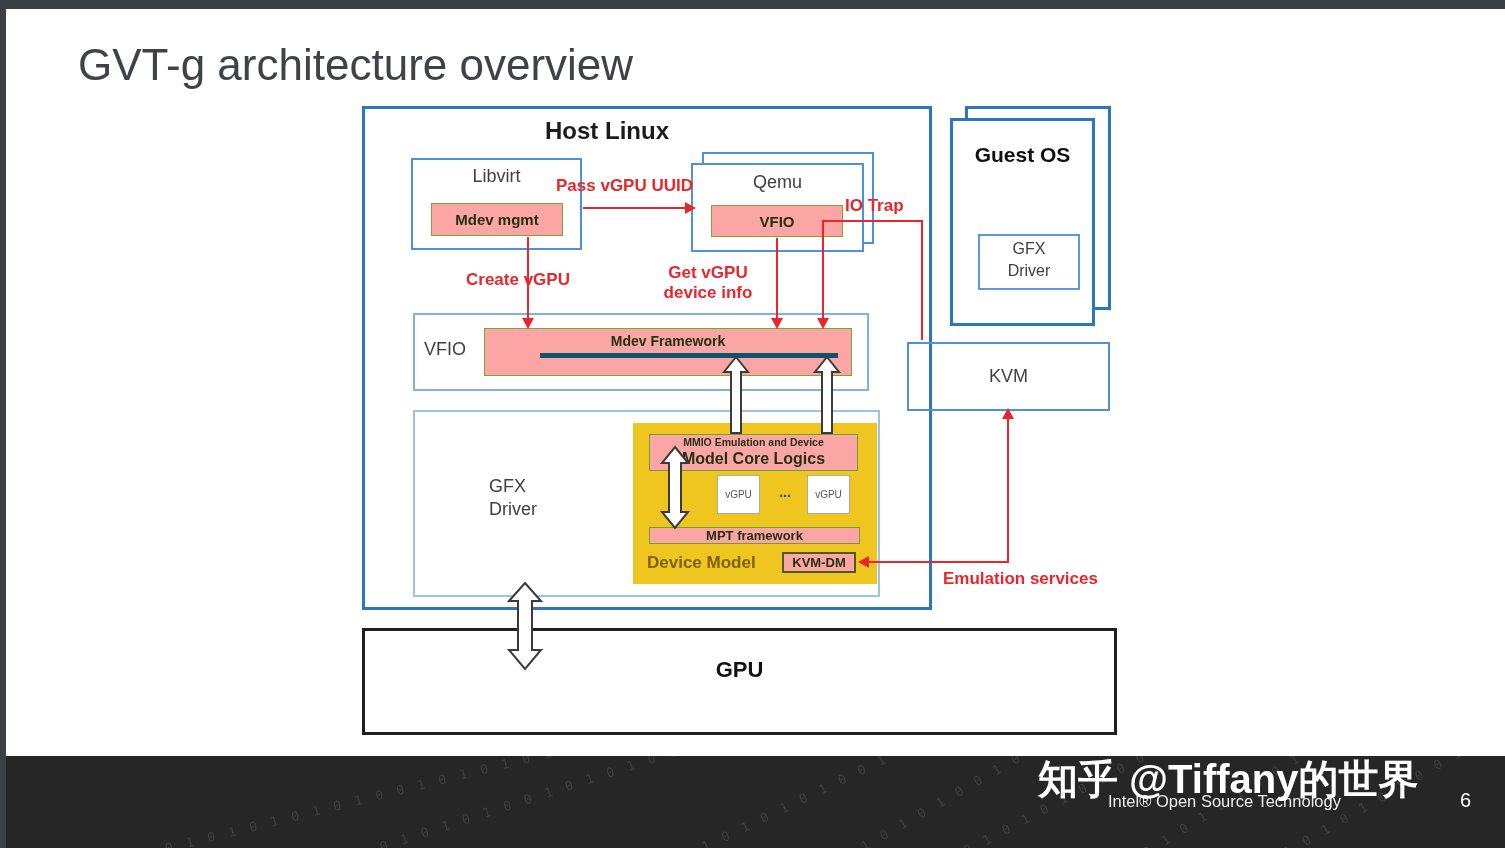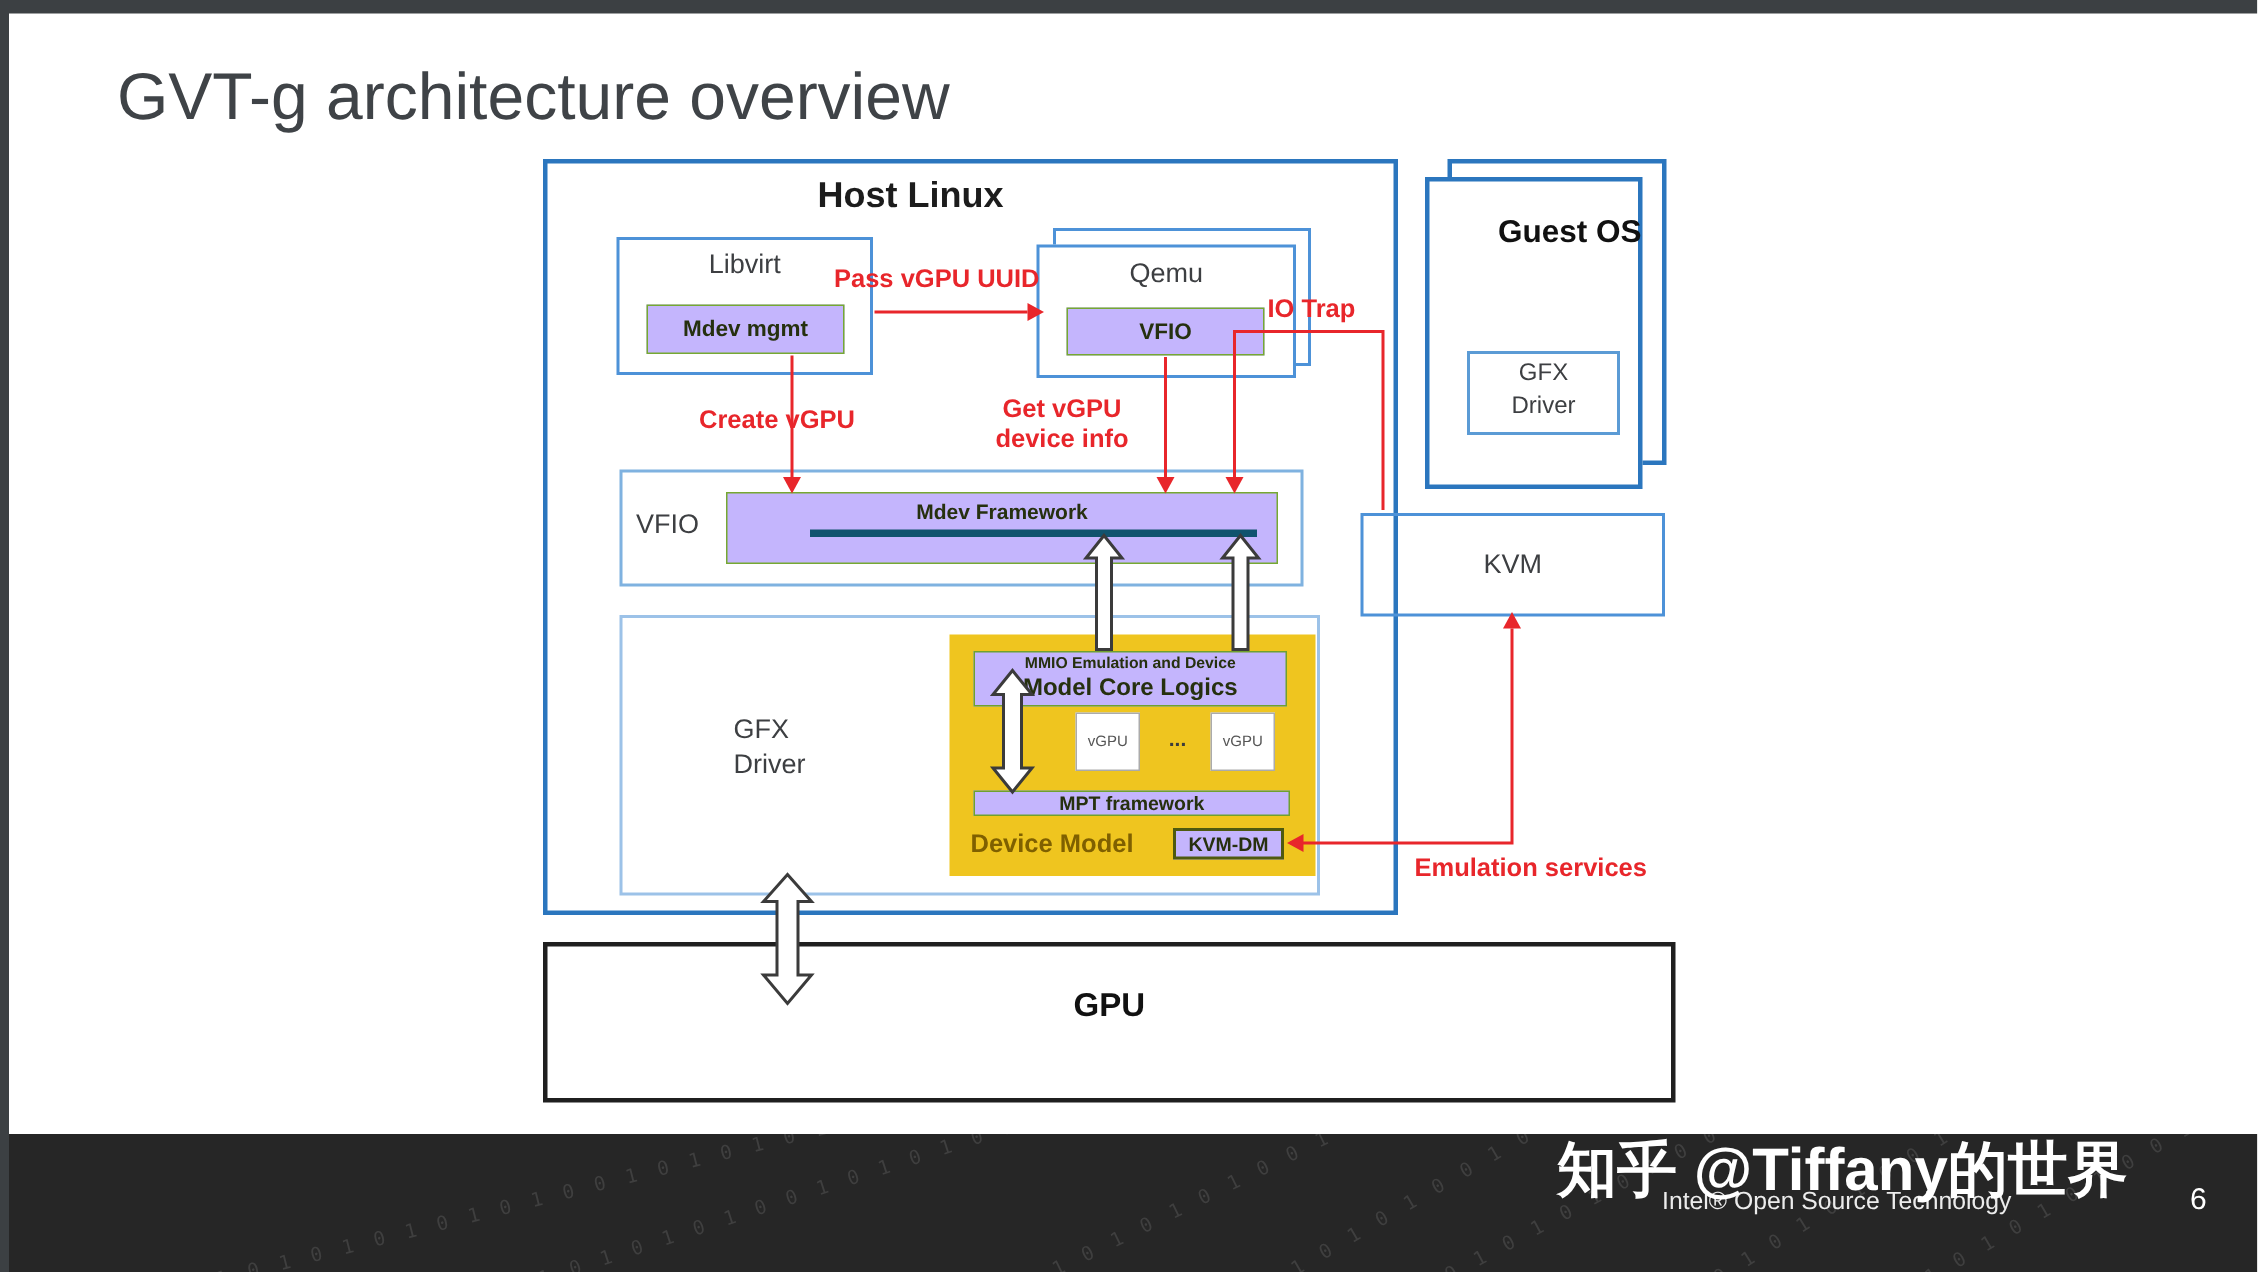--- a/index.html
+++ b/index.html
@@ -1,20 +1,20 @@
 <!DOCTYPE html>
 <html><head>
 <meta charset="utf-8">
 <style>
   html,body{margin:0;padding:0;background:#fff;}
   #stage{position:relative;width:1505px;height:848px;background:#ffffff;overflow:hidden;
          font-family:"Liberation Sans",sans-serif;}
   .abs{position:absolute;}
   .box{position:absolute;background:#fff;box-sizing:border-box;}
-  .green{background:#c4b5fd;border:1px solid #76A832;box-sizing:border-box;
+  .green{background:#fca5a5;border:1px solid #76A832;box-sizing:border-box;
          display:flex;align-items:center;justify-content:center;
          font-weight:bold;color:#26300f;}
   .lbl{position:absolute;color:#3d3f42;}
   .red-lbl{position:absolute;color:#E8262B;font-weight:bold;font-size:17px;z-index:45;white-space:nowrap;}
   .center{display:flex;align-items:center;justify-content:center;}
   svg.overlay{position:absolute;left:0;top:0;z-index:40;pointer-events:none;}
   .binary{position:absolute;color:#3f3f3f;font-family:"DejaVu Sans Mono",monospace;
           font-size:13px;letter-spacing:3px;white-space:nowrap;}
 </style>
 </head>
@@ -68,21 +68,21 @@
   </div>
   <div class="green" style="position:absolute;left:649px;top:527px;width:211px;height:17px;font-size:13px;z-index:5;border-color:#6FA12F;">MPT framework</div>
   <div class="abs" style="left:647px;top:553px;font-size:17px;font-weight:bold;color:#7F6000;z-index:5;">Device Model</div>
   <div class="green" style="position:absolute;left:782px;top:552px;width:74px;height:21px;font-size:13px;z-index:5;border:2px solid #4F5A10;">KVM-DM</div>
 
   <div class="box" style="left:907px;top:342px;width:203px;height:69px;border:2px solid #4D92D8;background:transparent;z-index:3;"></div>
   <div class="lbl center" style="left:907px;top:342px;width:203px;height:69px;font-size:18px;justify-content:center;z-index:5;">KVM</div>
 
   <div class="box" style="left:965px;top:106px;width:146px;height:204px;border:3px solid #2B76BE;"></div>
   <div class="box" style="left:950px;top:118px;width:145px;height:208px;border:3px solid #2B76BE;"></div>
-  <div class="lbl center" style="left:950px;top:143px;width:145px;font-size:21px;font-weight:bold;color:#111;justify-content:center;z-index:5;padding-left:24px;">Guest OS</div>
+  <div class="lbl center" style="left:950px;top:143px;width:145px;font-size:21px;font-weight:bold;color:#111;justify-content:center;z-index:5;">Guest OS</div>
   <div class="box" style="left:978px;top:234px;width:102px;height:56px;border:2px solid #5B9BD5;z-index:5;"></div>
   <div class="lbl" style="left:978px;top:238px;width:102px;text-align:center;font-size:16px;line-height:22px;z-index:6;">
     <div>GFX</div>
     <div>Driver</div>
   </div>
 
   <div class="box" style="left:362px;top:628px;width:755px;height:107px;border:3px solid #1F1F1F;"></div>
   <div class="lbl center" style="left:362px;top:628px;width:755px;height:84px;font-size:22px;font-weight:bold;color:#111;justify-content:center;">GPU</div>
 
   <div class="red-lbl" style="left:556px;top:176px;">Pass vGPU UUID</div>

